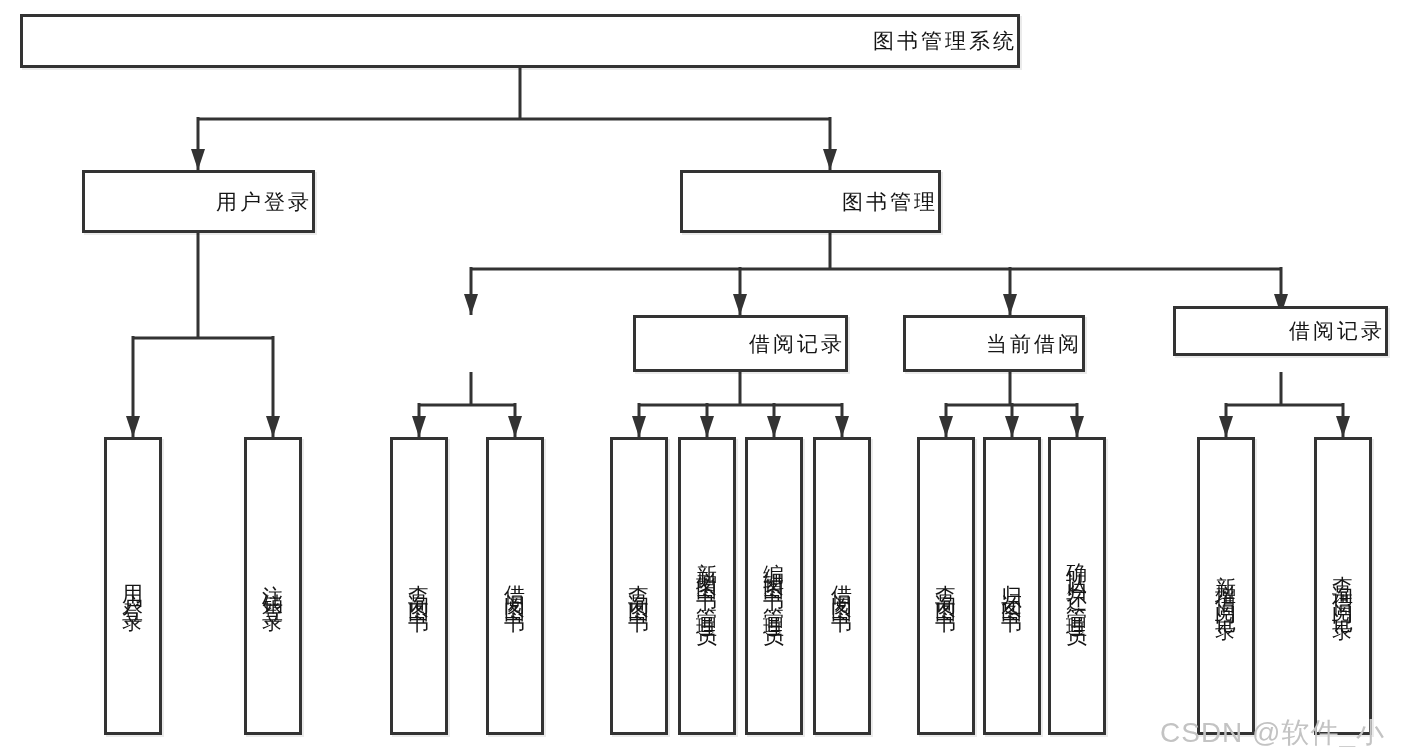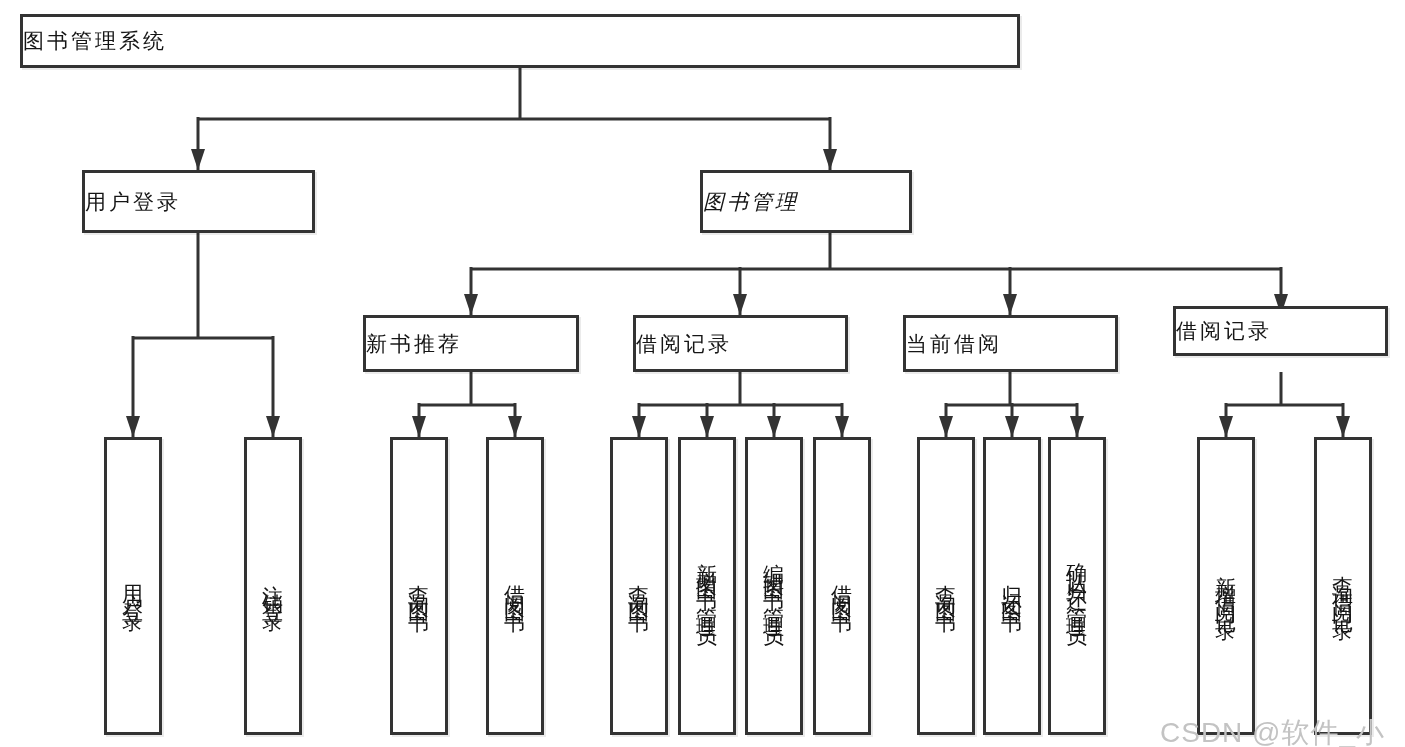--- a/index.html
+++ b/index.html
@@ -2,21 +2,21 @@
 <html><head>
 <meta charset="utf-8">
 <style>
   html,body{margin:0;padding:0;background:#fff;}
   #stage{
     position:relative;width:1405px;height:747px;background:#ffffff;overflow:hidden;
     font-family:"Liberation Sans","DejaVu Sans",sans-serif;color:#111;
   }
   .node{
     position:absolute;box-sizing:border-box;background:#fff;border:3px solid #333;
-    display:flex;align-items:center;justify-content:flex-start;
+    display:flex;align-items:center;justify-content:flex-end;
     font-size:21px;letter-spacing:3px;color:#151515;
     box-shadow:2px 2px 0 rgba(0,0,0,0.08);z-index:2;
   }
   .leaf{
     position:absolute;box-sizing:border-box;background:#fff;border:3px solid #333;
     width:58px;height:298px;top:437px;
     display:flex;align-items:center;justify-content:center;
     box-shadow:2px 2px 0 rgba(0,0,0,0.08);z-index:2;
   }
   .vtext{
@@ -25,24 +25,24 @@
     white-space:nowrap;
   }
   #connectors{position:absolute;left:0;top:0;z-index:1;}
   #watermark{
     position:absolute;left:1160px;top:714px;z-index:3;
     font-size:28px;letter-spacing:1px;color:#c3c3c3;
   }
   
   #n-root        {left:20px;  top:14px;  width:1000px;height:54px;}
   #n-user-login  {left:82px;  top:170px; width:233px; height:63px;}
-  #n-book-mgmt   {left:700px; top:170px; width:212px; height:63px;font-style:italic;}
+  #n-book-mgmt   {left:680px; top:170px; width:261px; height:63px;}
   #n-new-rec     {left:363px; top:315px; width:216px; height:57px;}
   #n-borrow      {left:633px; top:315px; width:215px; height:57px;}
-  #n-current     {left:903px; top:315px; width:215px; height:57px;}
+  #n-current     {left:903px; top:315px; width:182px; height:57px;}
   #n-record      {left:1173px;top:306px; width:215px; height:50px;}
   #l1{left:104px;} #l2{left:244px;}
   #l3{left:390px;} #l4{left:486px;}
   #l5{left:610px;} #l6{left:678px;} #l7{left:745px;} #l8{left:813px;}
   #l9{left:917px;} #l10{left:983px;} #l11{left:1048px;}
   #l12{left:1197px;} #l13{left:1314px;}
 </style>
 </head>
 <body>
 
@@ -95,23 +95,20 @@
     <span>图书管理系统</span>
   </div>
 
   <div id="n-user-login" class="node">
     <span>用户登录</span>
   </div>
   <div id="n-book-mgmt" class="node">
     <span>图书管理</span>
   </div>
 
-  <div id="n-new-rec" class="node">
-    <span>新书推荐</span>
-  </div>
   <div id="n-borrow" class="node">
     <span>借阅记录</span>
   </div>
   <div id="n-current" class="node">
     <span>当前借阅</span>
   </div>
   <div id="n-record" class="node">
     <span>借阅记录</span>
   </div>
 

